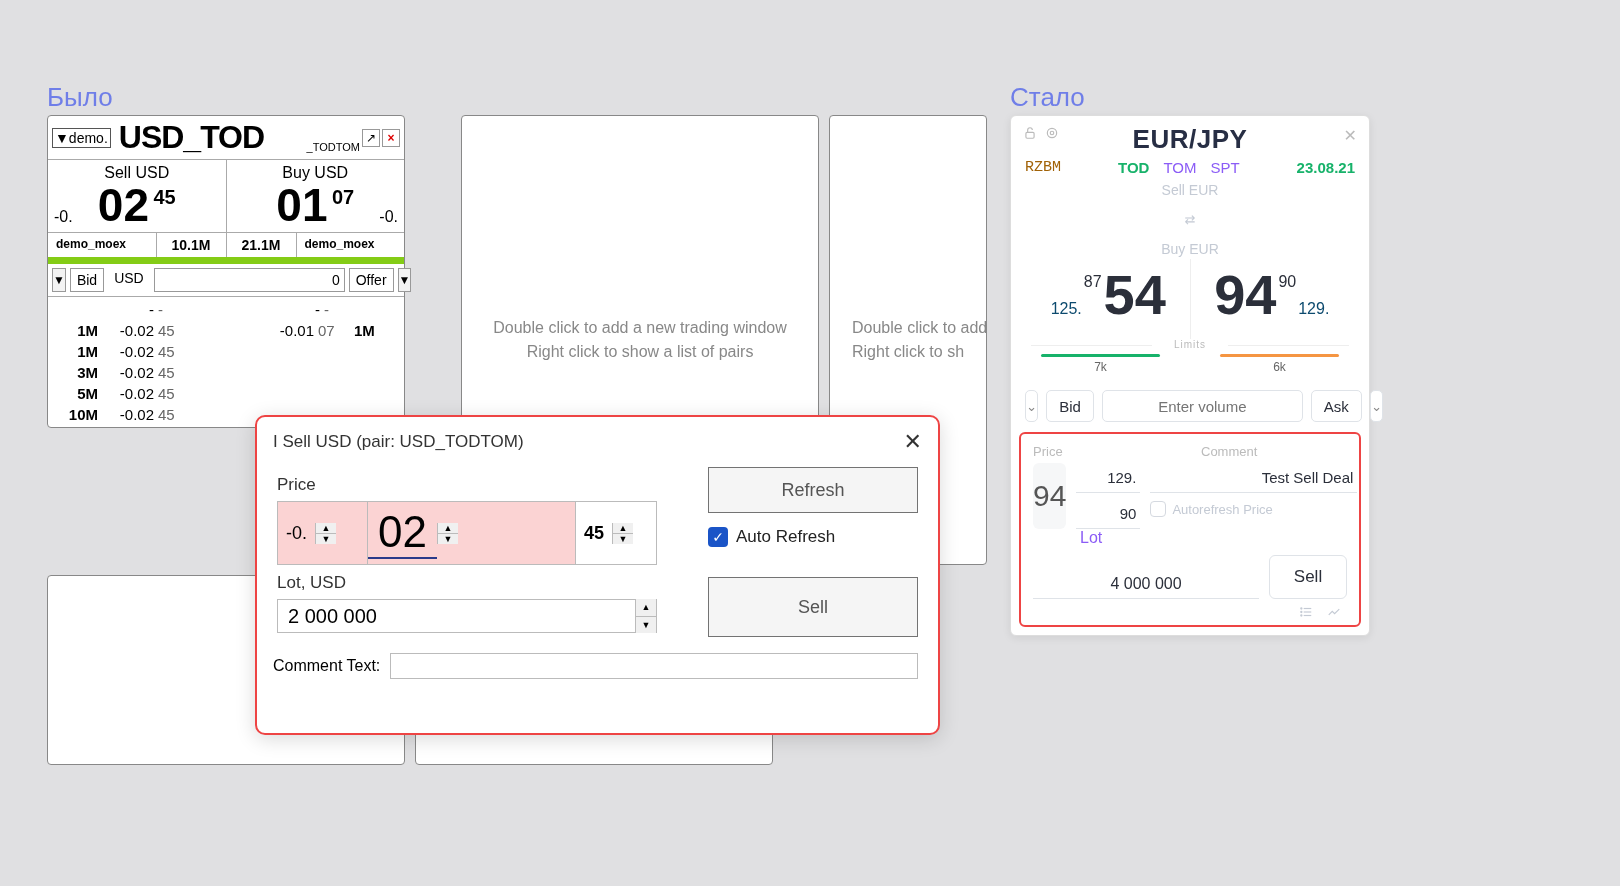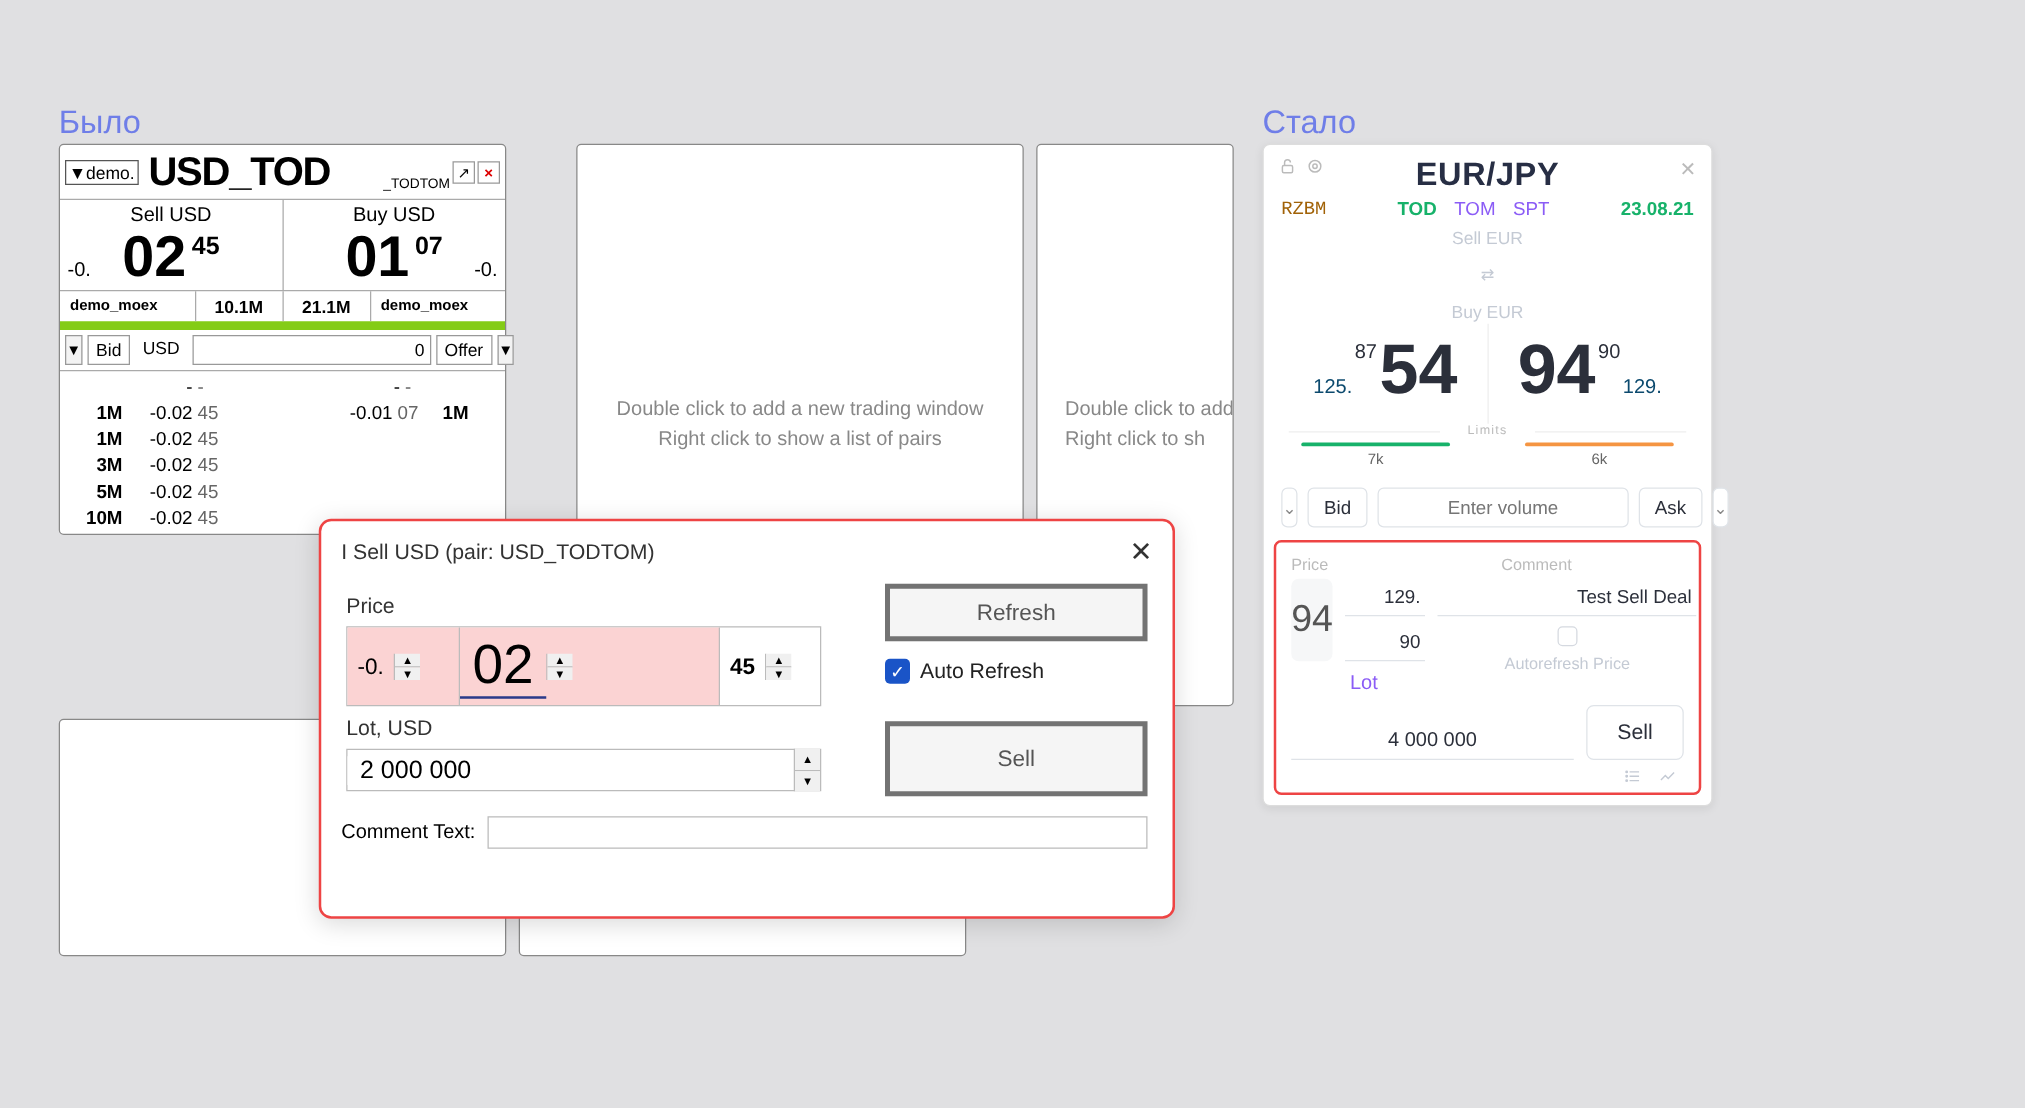--- a/index.html
+++ b/index.html
@@ -147,21 +147,21 @@
     background: #f0f0f0; font-size: 9px; cursor: pointer;
   }
   .om-spinners button:last-child { border-bottom: none; }
   .om-lot {
     border: 1px solid #bbb; height: 34px; display: flex; align-items: center; width: 380px;
   }
   .om-lot input {
     flex: 1; border: none; font-size: 20px; padding: 0 10px; outline: none;
   }
   .om-big-button {
-    border: 4px solid #737373;
+    border: 1px solid #737373;
     background: #f5f5f5;
     height: 46px;
     font-size: 18px;
     color: #555;
     cursor: pointer;
   }
   .om-checkbox-row { display: flex; align-items: center; gap: 8px; font-size: 17px; color: #222; }
   .om-checkbox {
     width: 20px; height: 20px; background: #1a54c7; border-radius: 4px;
     display: inline-flex; align-items: center; justify-content: center; color: #fff; font-size: 14px;
@@ -245,21 +245,21 @@
   .nt-smalls { display: flex; flex-direction: column; gap: 6px; }
   .nt-small-inp {
     width: 64px; height: 30px; border: none; border-bottom: 1px solid #dfe3e8;
     text-align: right; font-size: 15px; color: #2b2f3a; padding: 0 4px;
   }
   .nt-comment-col { flex: 1; display: flex; flex-direction: column; gap: 8px; }
   .nt-comment-inp {
     height: 30px; border: none; border-bottom: 1px solid #dfe3e8;
     text-align: right; font-size: 15px; color: #2b2f3a; padding: 0 4px;
   }
-  .nt-auto-row { display: flex; align-items: center; gap: 6px; color: #c4cad4; font-size: 13px; flex-direction: column; }
+  .nt-auto-row { display: flex; align-items: center; gap: 6px; color: #c4cad4; font-size: 13px; }
   .nt-auto-box { width: 16px; height: 16px; border: 1.5px solid #d5d9e0; border-radius: 4px; }
   .nt-deal-bottom { display: flex; align-items: flex-end; gap: 10px; margin-top: 8px; }
   .nt-lot-label { font-size: 16px; color: #8b5cf6; margin-left: 47px; }
   .nt-lot-inp {
     flex: 1; height: 30px; border: none; border-bottom: 1px solid #dfe3e8;
     text-align: center; font-size: 16px; color: #2b2f3a;
   }
   .nt-sell-btn {
     width: 78px; height: 44px; border: 1px solid #dfe3e8; background: #fff;
     border-radius: 6px; font-size: 17px; color: #2b2f3a; cursor: pointer;

